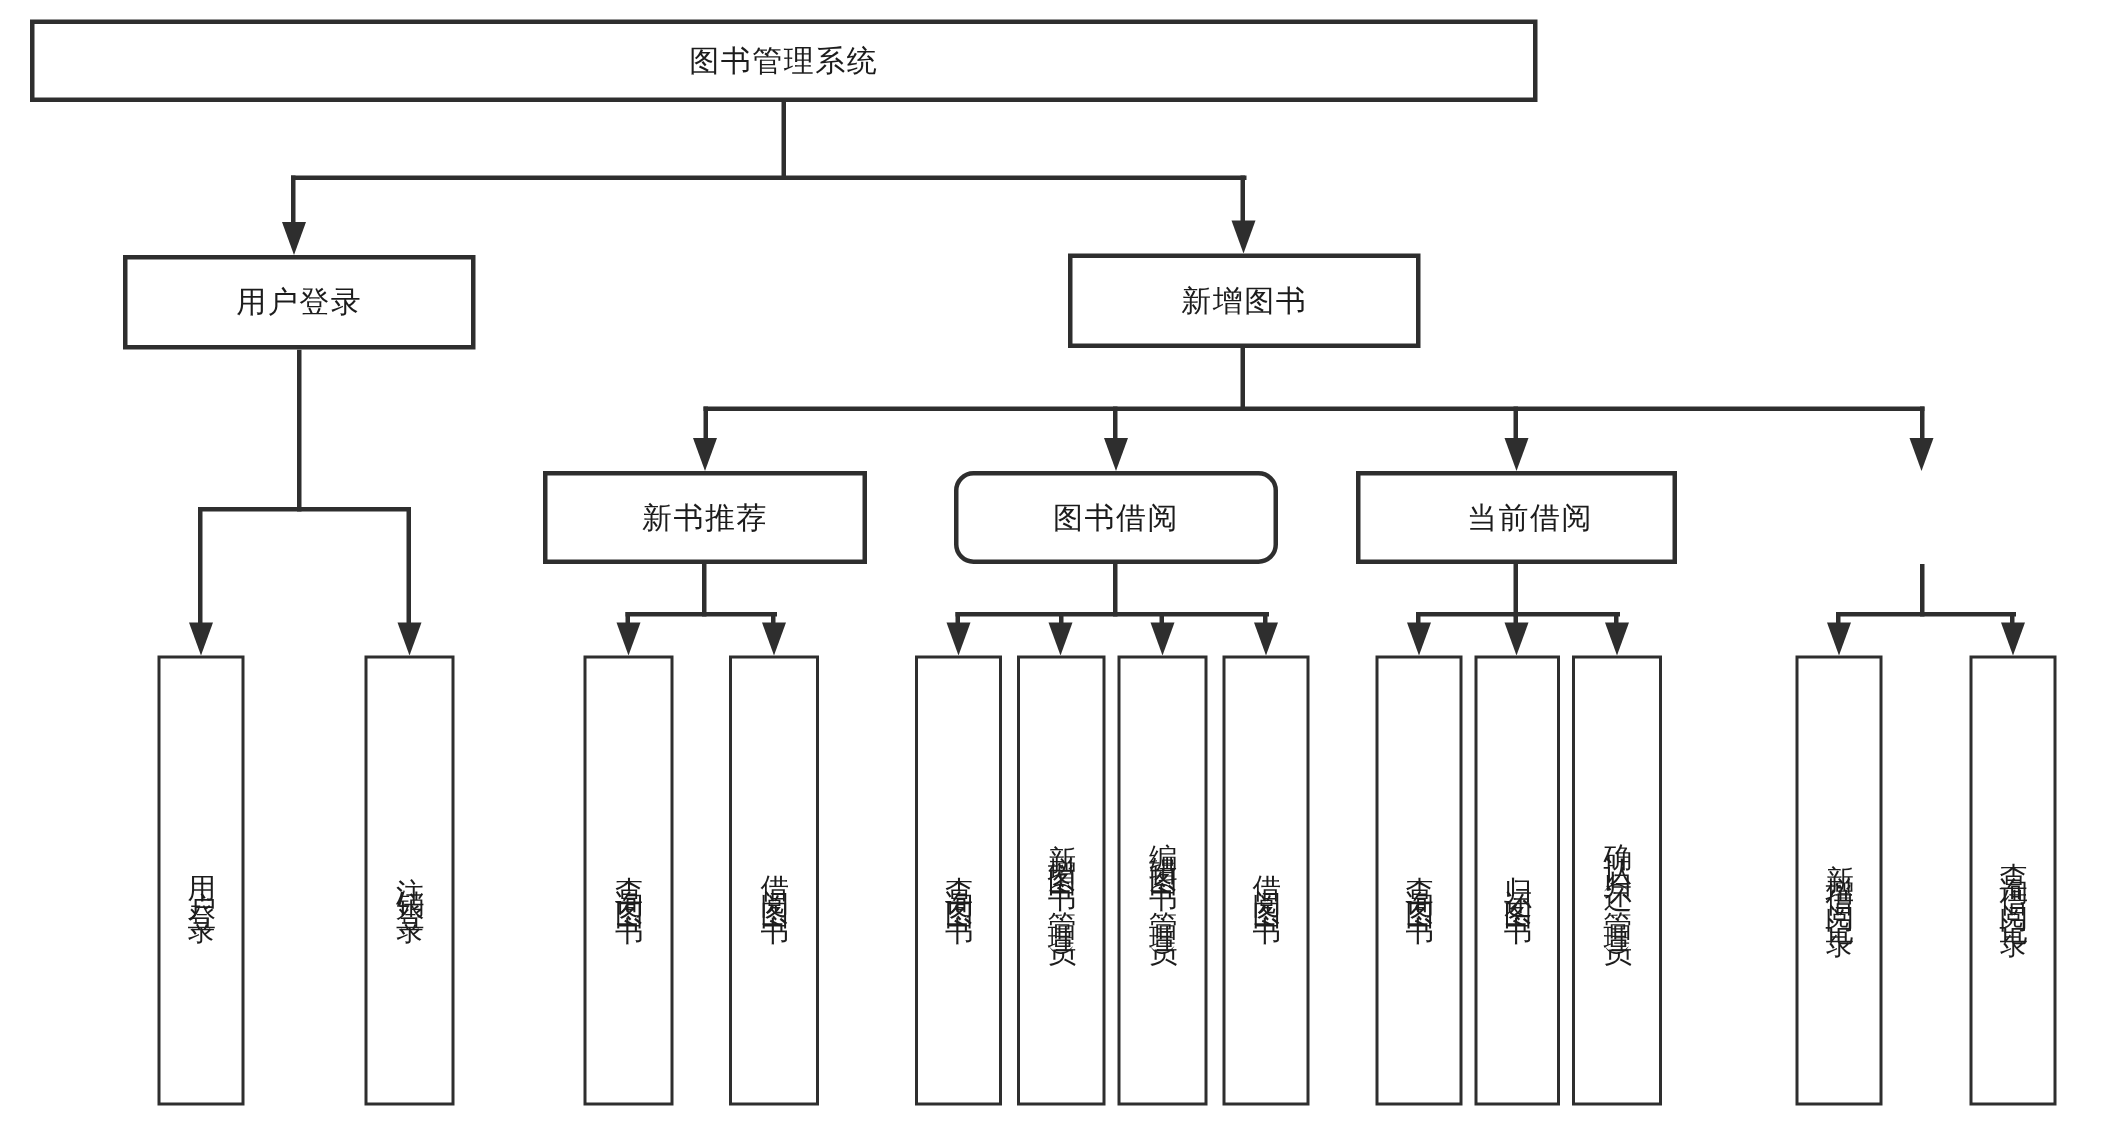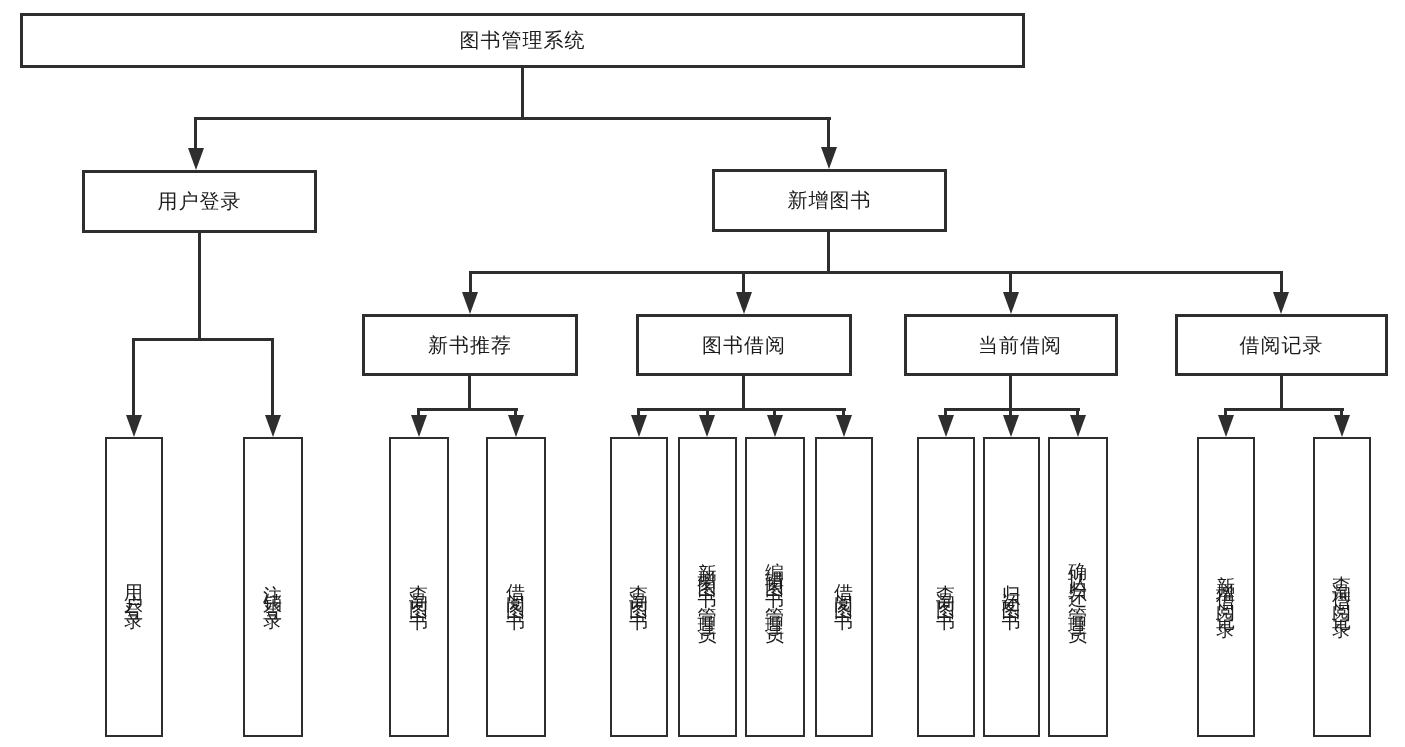--- a/index.html
+++ b/index.html
@@ -115,28 +115,25 @@
   <div class="node" style="left:82px;top:170px;width:235px;height:63px;">
     <span>用户登录</span>
   </div>
   <div class="node" style="left:712px;top:169px;width:235px;height:63px;">
     <span>新增图书</span>
   </div>
 
   <div class="node" style="left:362px;top:314px;width:216px;height:62px;">
     <span>新书推荐</span>
   </div>
-  <div class="node" style="left:636px;top:314px;width:216px;height:62px;">
+  <div class="node" style="left:636px;top:314px;width:216px;height:62px;border-radius:13px;">
     <span>图书借阅</span>
   </div>
   <div class="node" style="left:904px;top:314px;width:214px;height:62px;padding-left:18px;">
     <span>当前借阅</span>
-  </div>
-  <div class="node" style="left:1175px;top:314px;width:213px;height:62px;">
-    <span>借阅记录</span>
   </div>
 
   <div class="leaf" style="left:105px;top:437px;width:58px;height:300px;">
     <span class="vtext">用户登录</span>
   </div>
   <div class="leaf" style="left:243px;top:437px;width:60px;height:300px;">
     <span class="vtext">注销登录</span>
   </div>
 
   <div class="leaf" style="left:389px;top:437px;width:60px;height:300px;">

